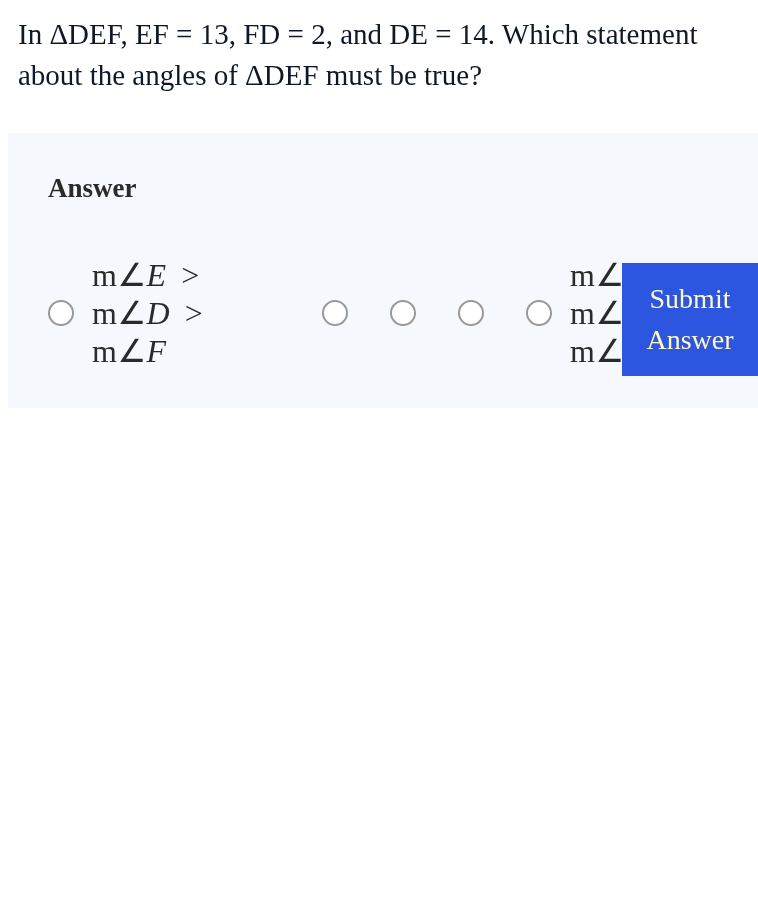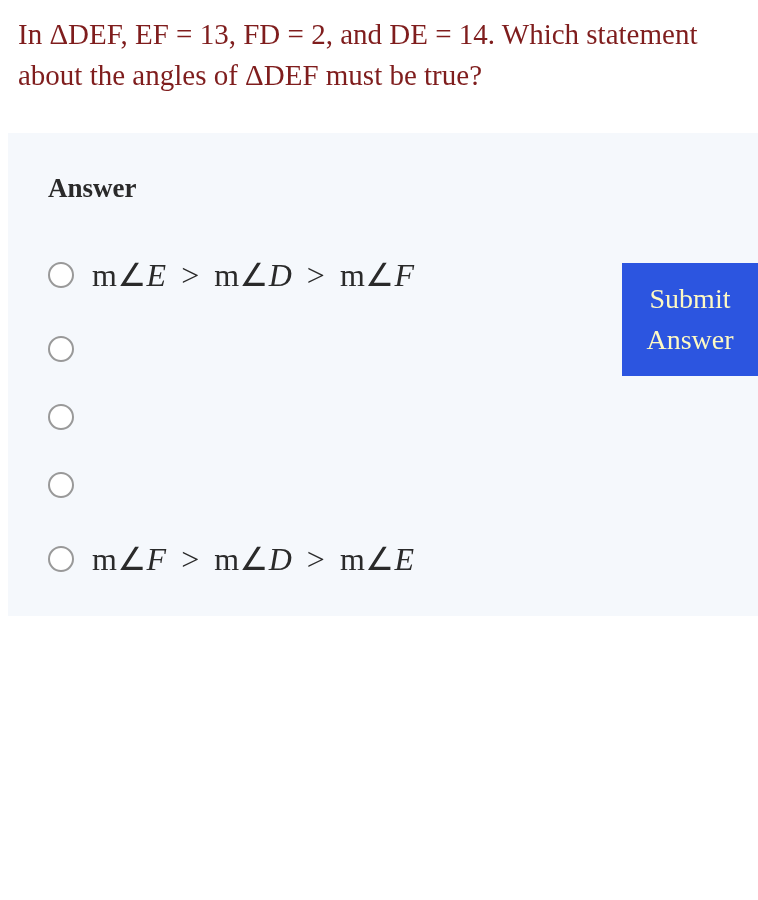--- a/index.html
+++ b/index.html
@@ -11,38 +11,38 @@
       font-family: Georgia, 'Times New Roman', serif;
       width: 758px;
       height: 900px;
       background: #ffffff;
       color: #2a2a2a;
     }
     .question-text {
       font-size: 29px;
       line-height: 1.4;
       padding: 14px 18px 10px 18px;
-      color: #7f1d1d;
+      color: #0f172a;
     }
     .answer-panel {
       background: #f5f8fc;
       margin: 28px 0 0 8px;
       padding: 40px 0 38px 0;
       position: relative;
     }
     .answer-heading {
       font-weight: bold;
       font-size: 27px;
       color: #2a2a2a;
       padding-left: 40px;
       margin-bottom: 52px;
     }
     .options-container {
       display: flex;
-      flex-direction: column;
+      flex-direction: row;
       gap: 42px;
       padding-left: 40px;
     }
     .option-row {
       display: flex;
       align-items: center;
       gap: 18px;
       cursor: pointer;
     }
     .radio-circle {

